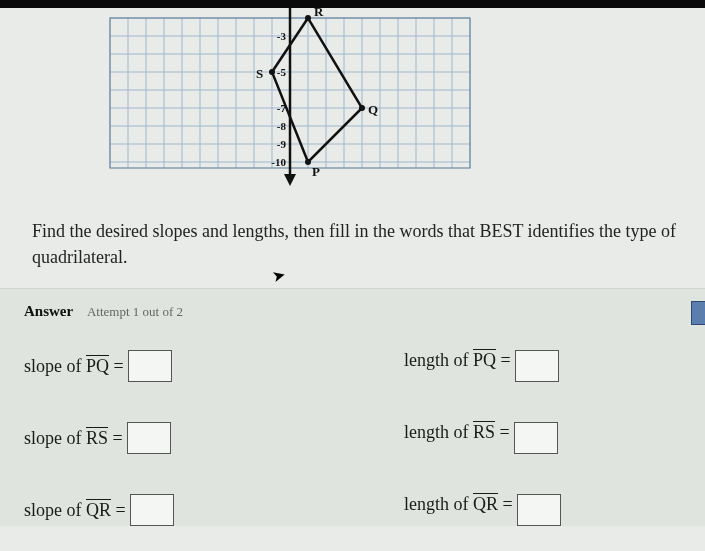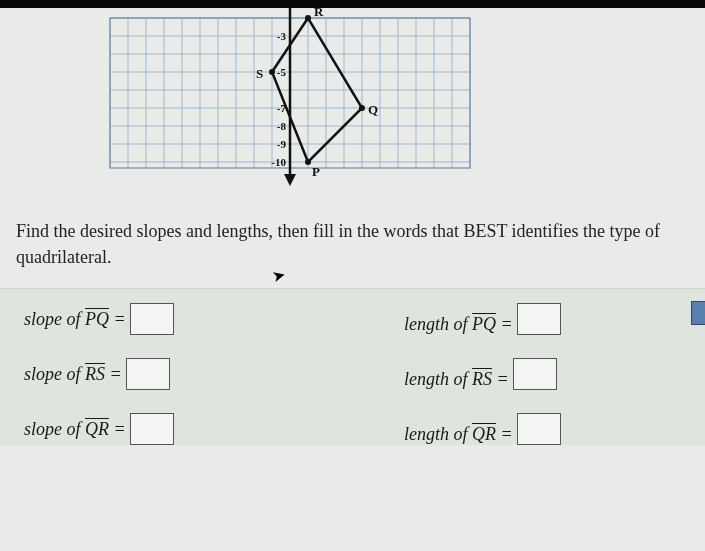--- a/index.html
+++ b/index.html
@@ -14,41 +14,41 @@
 }
 .topbar {
   height: 8px;
   background: #0a0a0a;
 }
 .graph-region {
   padding: 0 0 18px 100px;
   display: flex;
 }
 .instruction {
-  padding: 12px 24px 18px 16px;
+  padding: 12px 24px 18px 32px;
   font-size: 18px;
   line-height: 1.45;
   color: #222;
 }
 .answer-section {
   background: #dfe4de;
   border-top: 1px solid #cfd4cf;
   padding: 14px 24px 0 24px;
   position: relative;
 }
 .answer-header {
   font-size: 15px;
   margin-bottom: 30px;
 }
 .answer-header b { font-weight: 700; color: #111; }
 .attempt { color: #666; font-size: 13px; margin-left: 10px; }
-.rows { display: flex; flex-direction: column; gap: 23px; font-style: italic; }
+.rows { display: flex; flex-direction: column; gap: 40px; }
 .row { display: flex; }
 .left-col { width: 380px; display: flex; align-items: center; }
-.right-col { display: flex; align-items: flex-end; }
+.right-col { display: flex; align-items: flex-start; }
 .label { font-size: 18px; }
 .seg { text-decoration: overline; }
 .input-box {
   width: 44px;
   height: 32px;
   border: 1.5px solid #555;
   background: #f4f6f3;
   margin-left: 4px;
 }
 .badge {
@@ -140,20 +140,24 @@
       <text x="268" y="106">Q</text>
       <text x="212" y="168">P</text>
     </g>
   </svg>
 </div>
 
 <div class="instruction">Find the desired slopes and lengths, then fill in the words that BEST identifies the type of quadrilateral.</div>
 
 <div class="answer-section">
   <div class="badge"></div>
+  <div class="answer-header">
+    <b>Answer</b>
+    <span class="attempt">Attempt 1 out of 2</span>
+  </div>
   <div class="rows">
     <div class="row">
       <div class="left-col">
         <span class="label">
           <span>slope of </span><span class="seg">PQ</span><span> =</span>
         </span>
         <div class="input-box"></div>
       </div>
       <div class="right-col">
         <span class="label">

